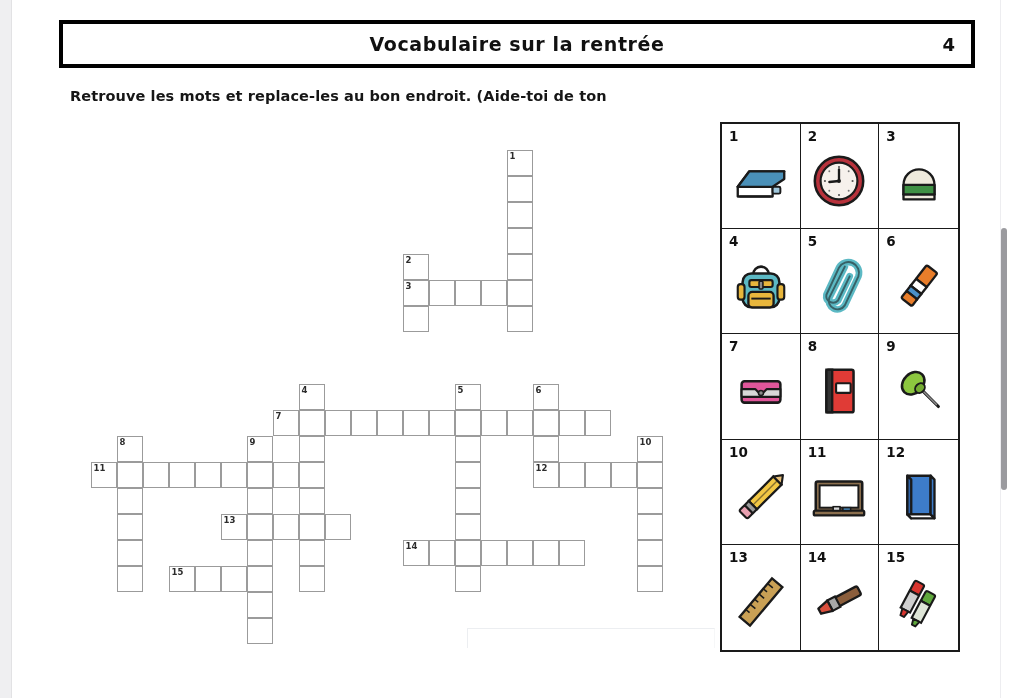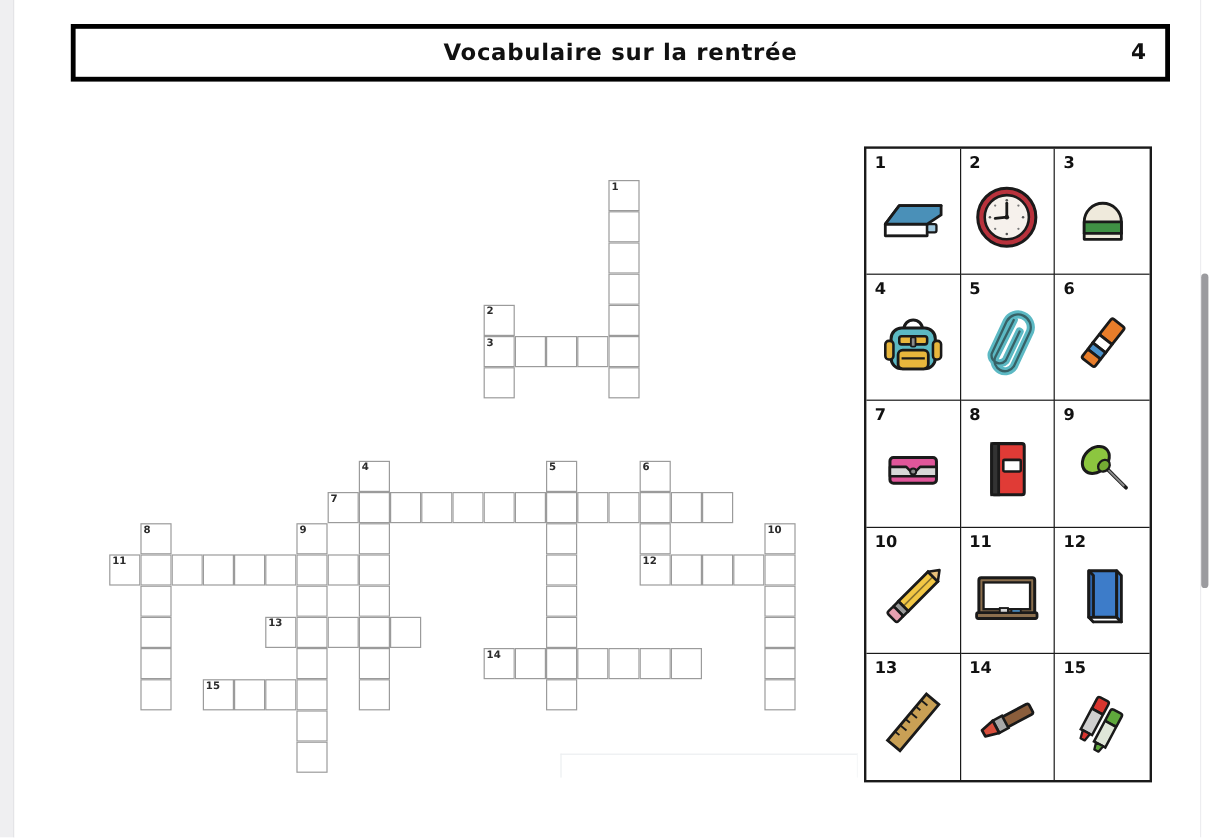--- a/index.html
+++ b/index.html
@@ -189,20 +189,21 @@
   <div id="left-gutter"></div>
 
   <div id="sheet">
 
     <div id="title-bar">
       <div id="title-text">Vocabulaire sur la rentrée</div>
       <div id="page-number">4</div>
     </div>
 
     <div id="instructions">
+      <div>Retrouve les mots et replace-les au bon endroit. (Aide-toi de ton</div>
     </div>
 
     <div id="crossword">
         <div class="cw-cell" style="left: 495px; top: 150px;">
           <span class="cw-num">1</span>
         </div>
         <div class="cw-cell" style="left: 495px; top: 176px;"></div>
         <div class="cw-cell" style="left: 495px; top: 202px;"></div>
         <div class="cw-cell" style="left: 495px; top: 228px;"></div>
         <div class="cw-cell" style="left: 495px; top: 254px;"></div>

